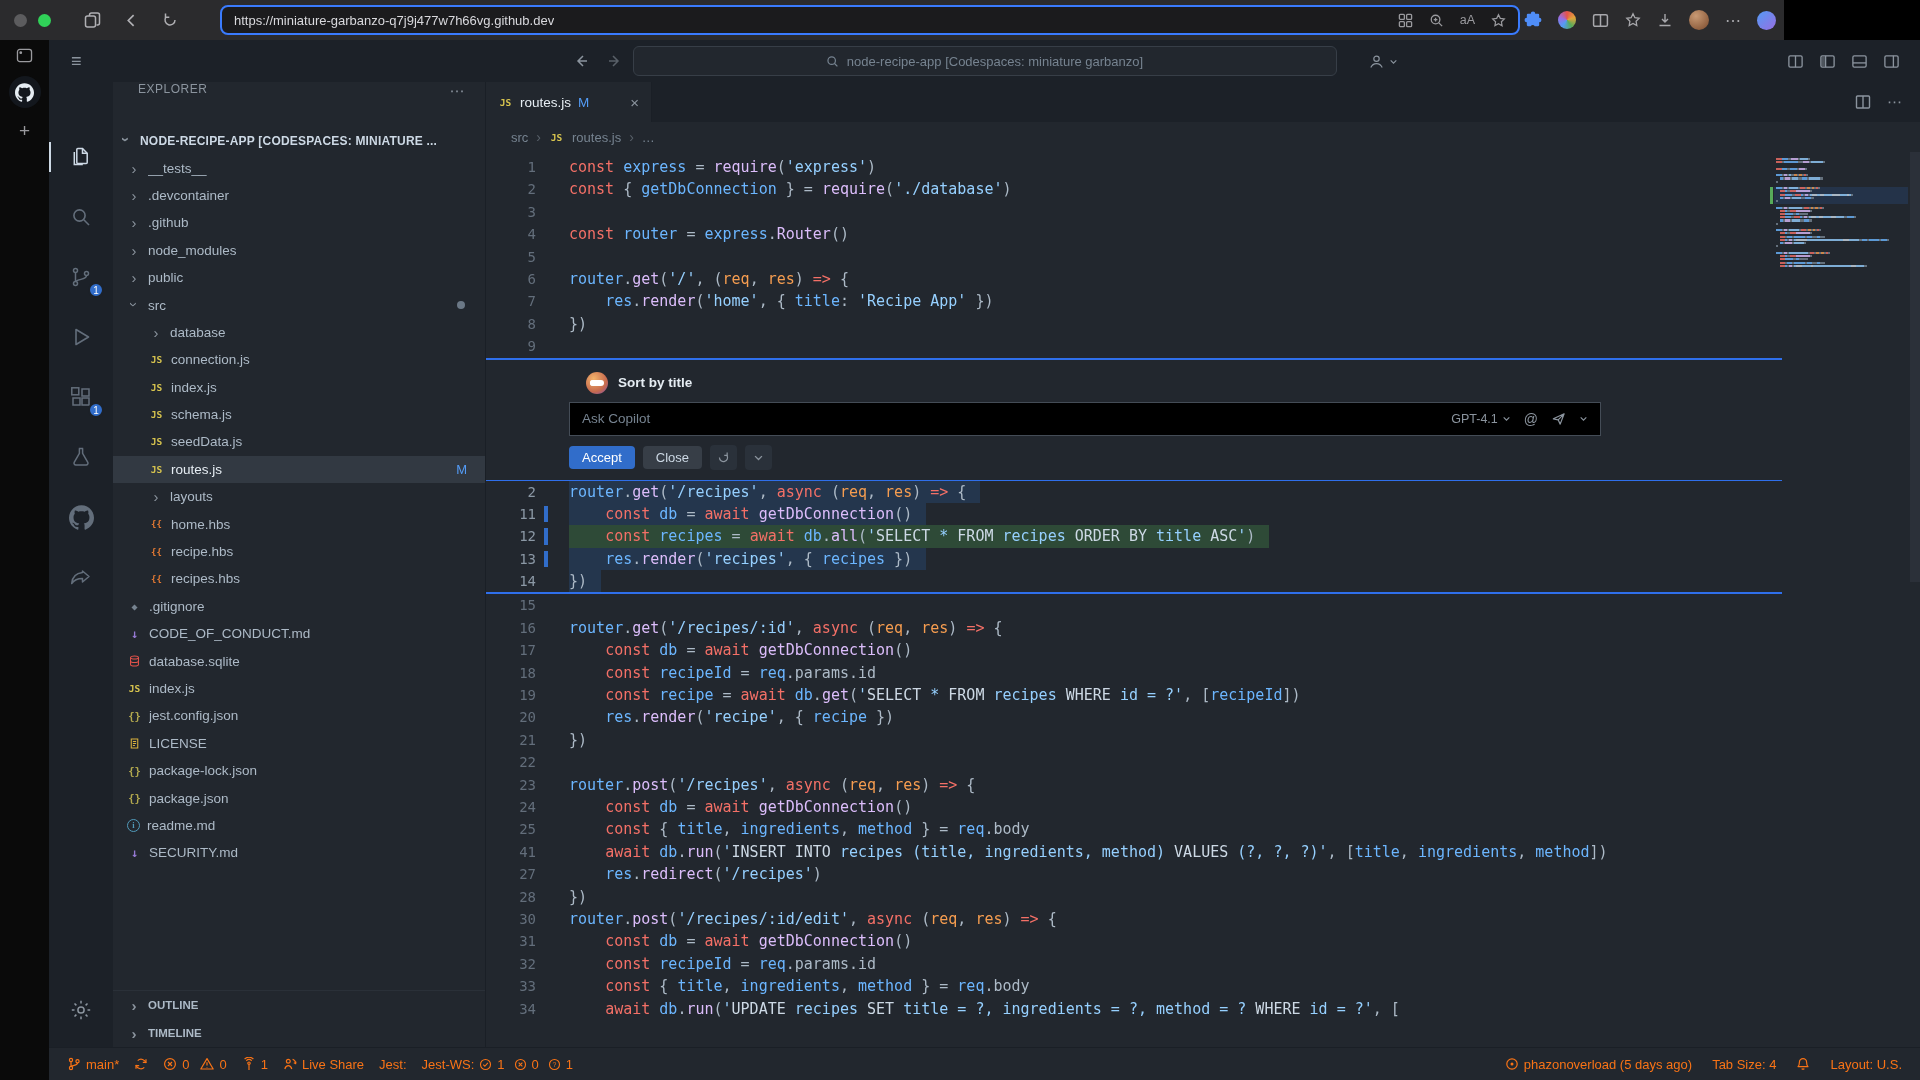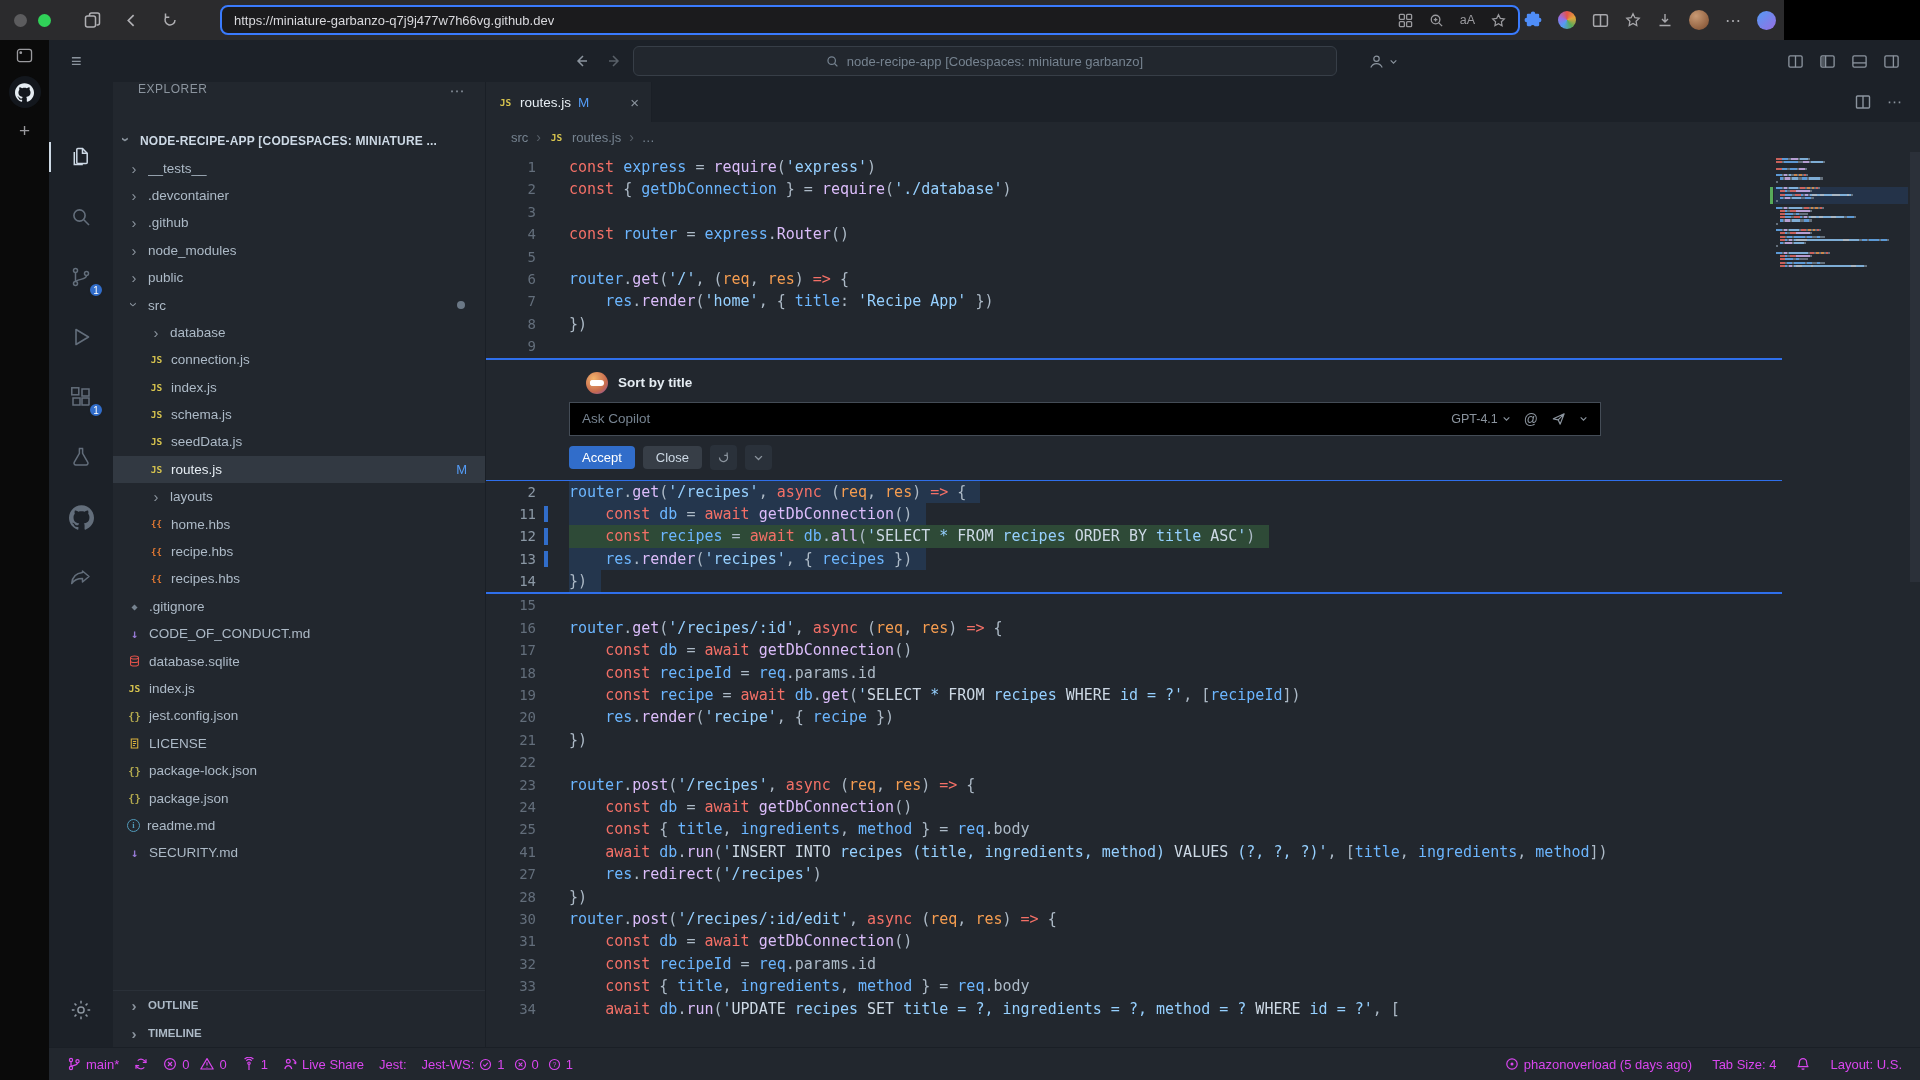--- a/index.html
+++ b/index.html
@@ -94,21 +94,21 @@
 .btn-ghost{width:27px;height:25px;border-radius:4px;display:flex;align-items:center;justify-content:center;color:#8b949e;background:#2a313a}
 #zone-end{width:1296px;border-top:2px solid #2f6feb}
 
 #minimap{position:absolute;top:6px;right:12px;width:132px}
 .mm-row{height:2.1px;margin-bottom:1.15px;display:flex}
 .mm-row span{height:100%;opacity:.8;flex:none}
 #mm-zone{position:absolute;top:29px;left:-2px;right:0;height:17px;background:rgba(56,139,253,.13)}
 #mm-add{position:absolute;top:29px;left:-6px;width:3px;height:17px;background:#57ab5a}
 #scroll-thumb{position:absolute;right:0;top:0;width:10px;height:430px;background:rgba(110,118,129,.13)}
 
-#statusbar{height:33px;flex:none;background:#22272e;border-top:1px solid #1a1f26;display:flex;align-items:center;padding:0 18px;font-size:13px;color:#d946ef;gap:15px}
+#statusbar{height:33px;flex:none;background:#22272e;border-top:1px solid #1a1f26;display:flex;align-items:center;padding:0 18px;font-size:13px;color:#f97316;gap:15px}
 .sb-item{display:flex;align-items:center;gap:5px;flex:none;cursor:pointer}
 #sb-right{margin-left:auto;display:flex;align-items:center;gap:20px}
 </style>
 </head>
 <body>
 
 <div id="browser-bar">
   <span class="tl" style="background:#5c5c5e"></span>
   <span class="tl" style="background:#30d158"></span>
   <span class="bicon">

